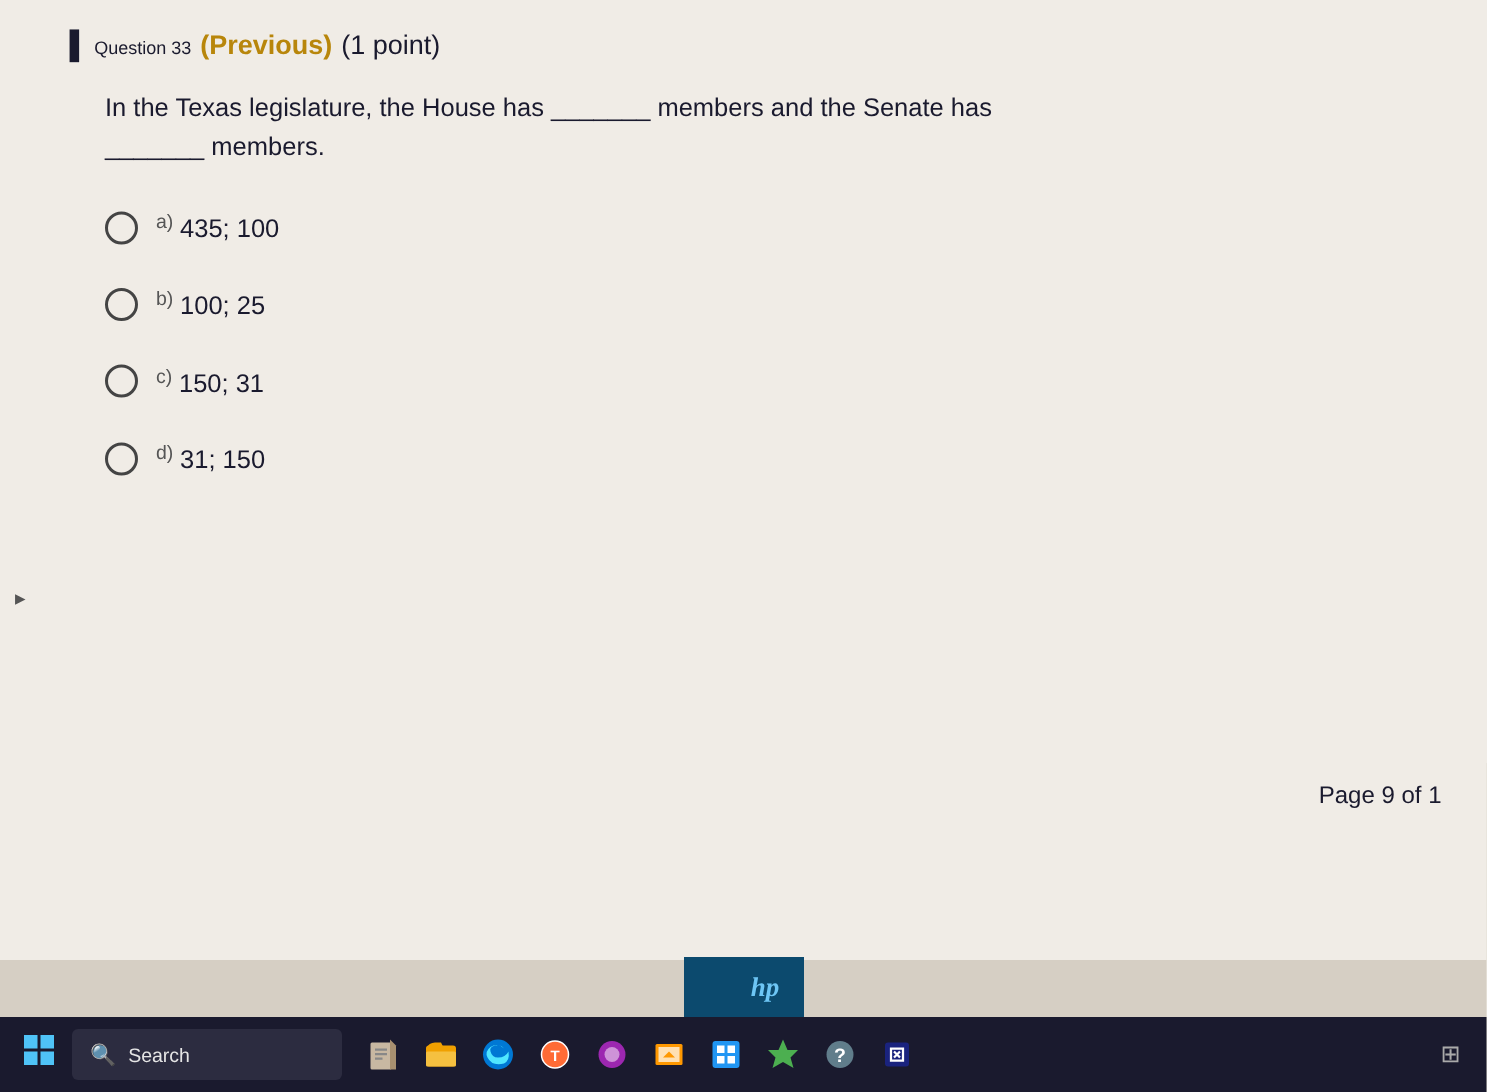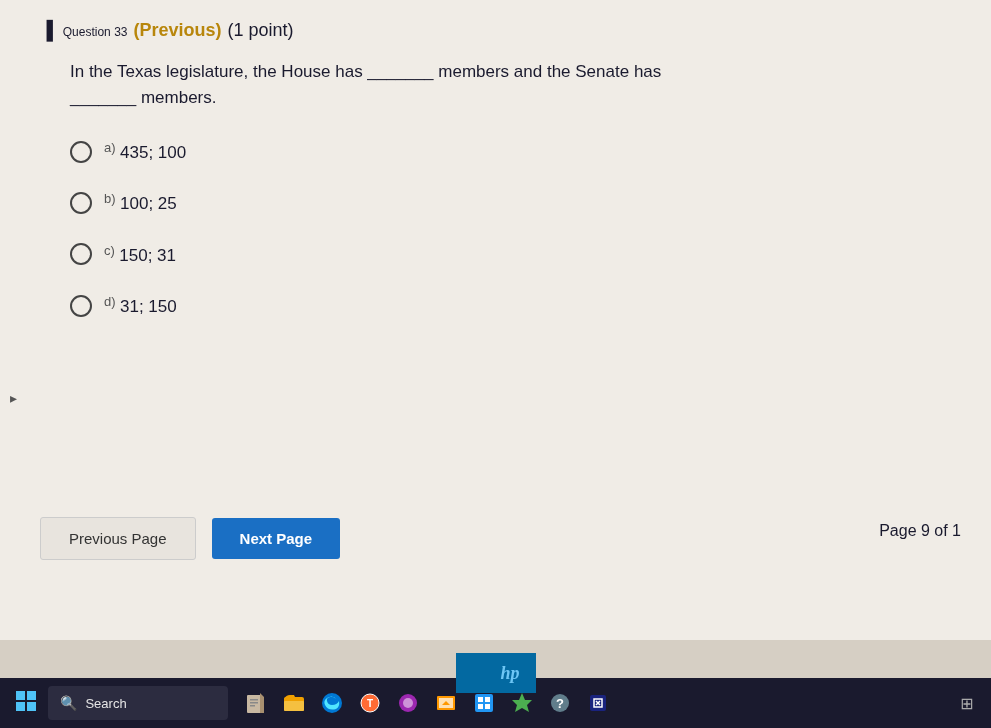--- a/index.html
+++ b/index.html
@@ -203,24 +203,24 @@
     .taskbar-right {
       margin-left: auto;
       display: flex;
       align-items: center;
       gap: 4px;
     }
 
     
     .hp-logo-area {
       position: absolute;
-      bottom: 35px;
+      bottom: 50px;
       left: 50%;
       transform: translateX(-50%);
-      background-color: #0369a1;
+      background-color: #0c4a6e;
       width: 80px;
       height: 40px;
       display: flex;
       align-items: center;
       justify-content: center;
       color: #4fc3f7;
       font-size: 18px;
       font-weight: bold;
       font-style: italic;
       padding-left: 29px;
@@ -277,24 +277,20 @@
       <input type="radio" class="radio-circle" name="q33" style="">
       <span class="option-label">
         <sup class="option-letter">d)</sup>&nbsp;<span class="option-value">31; 150</span>
       </span>
     </div>
 
   </div>
 
   <div class="chevron-indicator">▸</div>
 
-  <div class="bottom-nav">
-    <button class="prev-page-btn">Previous Page</button>
-    <button class="next-page-btn">Next Page</button>
-  </div>
 
   <div class="page-indicator">Page 9 of 1</div>
 
 </div>
 
 <div class="taskbar">
 
   <div class="taskbar-start">
     <svg width="20" height="20" viewBox="0 0 20 20" fill="none">
       <rect x="0" y="0" width="9" height="9" fill="#4fc3f7"></rect>

